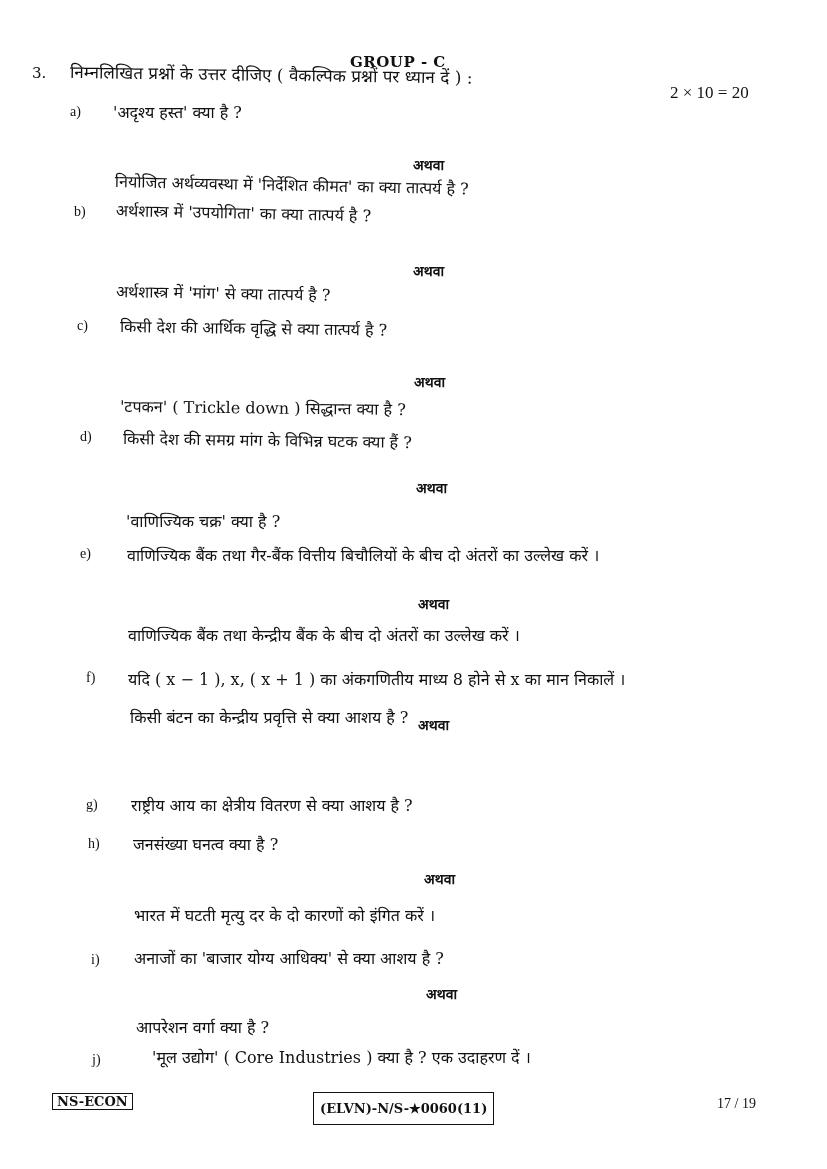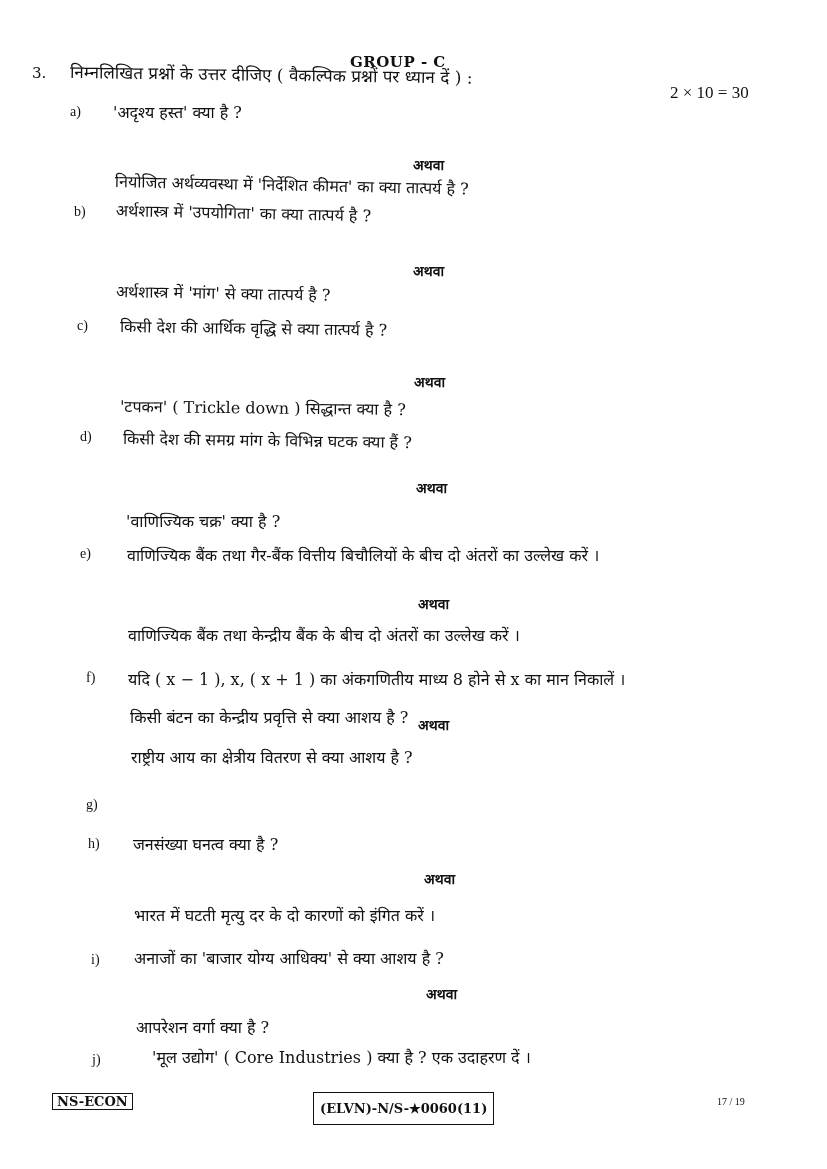--- a/index.html
+++ b/index.html
@@ -16,31 +16,31 @@
   .qnum { left: 32px; top: 64px; font-size: 15px; }
   .instr { left: 70px; top: 60px; font-size: 17px; transform: rotate(0.8deg); transform-origin: left center; }
   .marks { left: 670px; top: 83px; font-size: 17px; font-family: "Liberation Serif", serif; }
   .label { font-size: 14px; font-family: "Liberation Serif", serif; }
   .q { font-size: 16px; }
   .or { font-weight: bold; font-size: 14px; margin-left: 32px; }
   .footer-box {
     border: 1.5px solid #111; padding: 0 4px 0 4px;
     font-family: "DejaVu Serif", serif; font-weight: bold; font-size: 13px;
   }
-  .pageno { font-family: "Liberation Serif", serif; font-size: 10px; }
+  .pageno { font-family: "Liberation Serif", serif; font-size: 14px; }
 </style>
 </head>
 <body>
 
 <div>
 
   <div class="abs group-title">GROUP - C</div>
   <div class="abs qnum">3.</div>
   <div class="abs instr">निम्नलिखित प्रश्नों के उत्तर दीजिए ( वैकल्पिक प्रश्नों पर ध्यान दें ) :</div>
-  <div class="abs marks">2 × 10 = 30</div>
+  <div class="abs marks">2 × 10 = 20</div>
 
   <div class="abs label" style="left:70px;top:104px">a)</div>
   <div class="abs q" style="left:113px;top:101px">'अदृश्य हस्त' क्या है ?</div>
   <div class="abs or" style="left:381px;top:155px">अथवा</div>
   <div class="abs q" style="left:115px;top:170px;transform:rotate(1.2deg);transform-origin:left center">नियोजित अर्थव्यवस्था में 'निर्देशित कीमत' का क्या तात्पर्य है ?</div>
 
   <div class="abs label" style="left:74px;top:204px">b)</div>
   <div class="abs q" style="left:116px;top:199px;transform:rotate(1.2deg);transform-origin:left center">अर्थशास्त्र में 'उपयोगिता' का क्या तात्पर्य है ?</div>
   <div class="abs or" style="left:381px;top:261px">अथवा</div>
   <div class="abs q" style="left:116px;top:280px;transform:rotate(1deg);transform-origin:left center">अर्थशास्त्र में 'मांग' से क्या तात्पर्य है ?</div>
@@ -59,21 +59,21 @@
   <div class="abs q" style="left:127px;top:544px">वाणिज्यिक बैंक तथा गैर-बैंक वित्तीय बिचौलियों के बीच दो अंतरों का उल्लेख करें ।</div>
   <div class="abs or" style="left:386px;top:594px">अथवा</div>
   <div class="abs q" style="left:128px;top:624px">वाणिज्यिक बैंक तथा केन्द्रीय बैंक के बीच दो अंतरों का उल्लेख करें ।</div>
 
   <div class="abs label" style="left:86px;top:670px">f)</div>
   <div class="abs q" style="left:128px;top:668px">यदि ( x − 1 ), x, ( x + 1 ) का अंकगणितीय माध्य 8 होने से x का मान निकालें ।</div>
   <div class="abs or" style="left:386px;top:715px">अथवा</div>
   <div class="abs q" style="left:130px;top:706px">किसी बंटन का केन्द्रीय प्रवृत्ति से क्या आशय है ?</div>
 
   <div class="abs label" style="left:86px;top:797px">g)</div>
-  <div class="abs q" style="left:131px;top:746px">राष्ट्रीय आय का क्षेत्रीय वितरण से क्या आशय है ?</div>
+  <div class="abs q" style="left:131px;top:794px">राष्ट्रीय आय का क्षेत्रीय वितरण से क्या आशय है ?</div>
 
   <div class="abs label" style="left:88px;top:836px">h)</div>
   <div class="abs q" style="left:133px;top:833px">जनसंख्या घनत्व क्या है ?</div>
   <div class="abs or" style="left:392px;top:869px">अथवा</div>
   <div class="abs q" style="left:134px;top:904px">भारत में घटती मृत्यु दर के दो कारणों को इंगित करें ।</div>
 
   <div class="abs label" style="left:91px;top:952px">i)</div>
   <div class="abs q" style="left:134px;top:947px">अनाजों का 'बाजार योग्य आधिक्य' से क्या आशय है ?</div>
   <div class="abs or" style="left:394px;top:984px">अथवा</div>
   <div class="abs q" style="left:136px;top:1016px">आपरेशन वर्गा क्या है ?</div>

